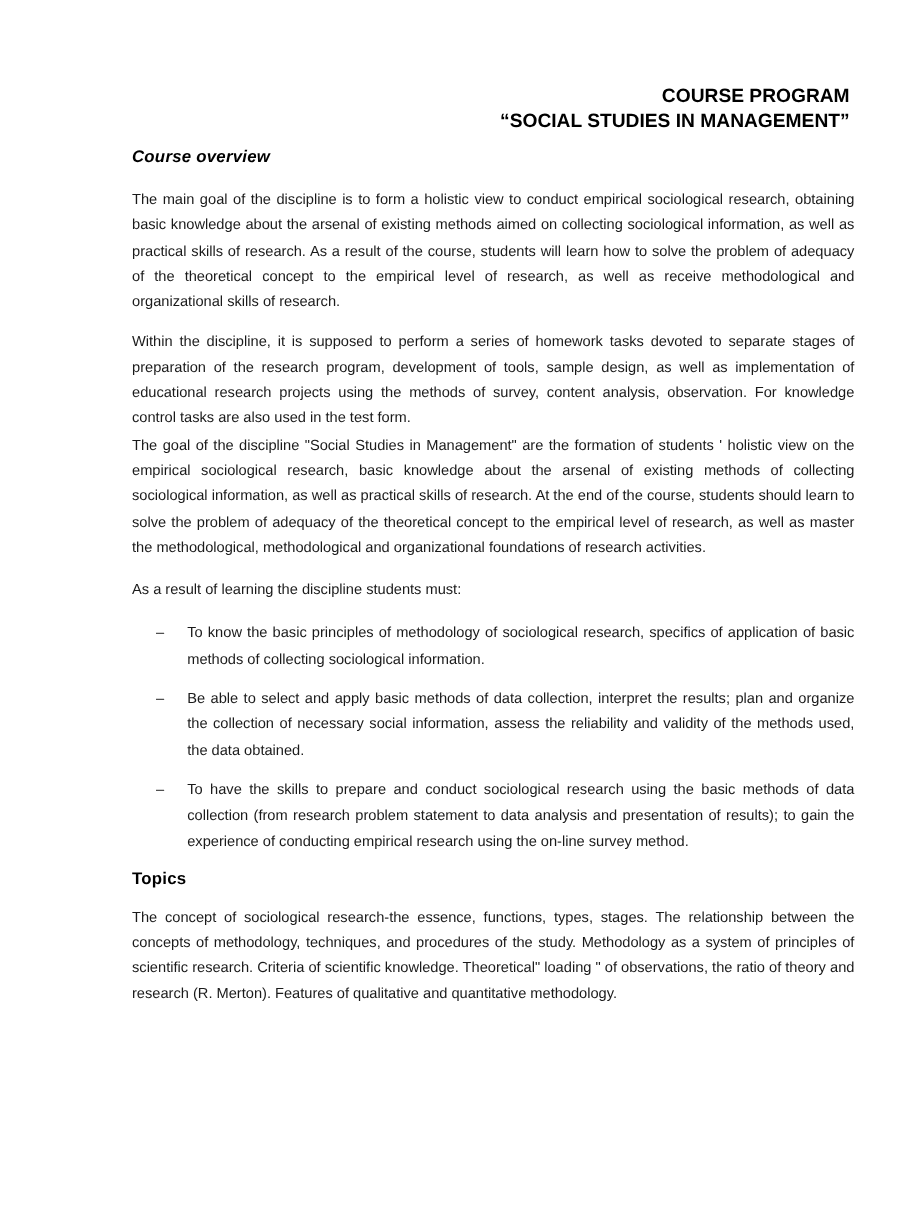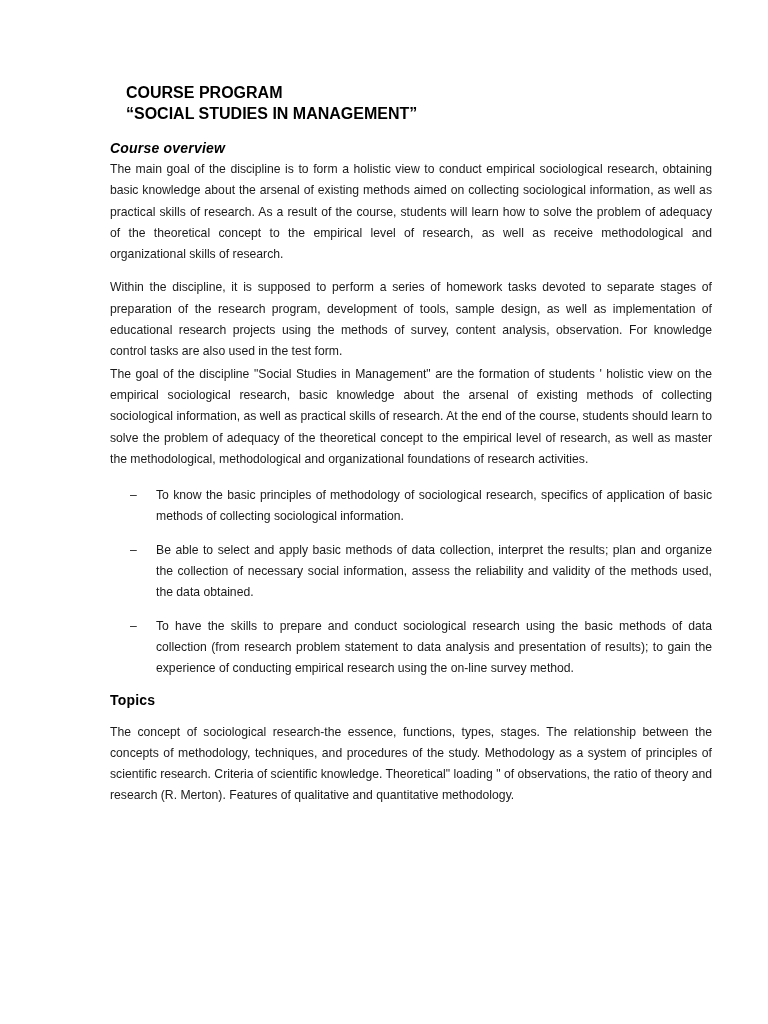--- a/index.html
+++ b/index.html
@@ -1,23 +1,23 @@
 <!DOCTYPE html>
 <html><head>
 <meta charset="utf-8">
 <style>
   html, body { margin: 0; padding: 0; background: #ffffff; }
   body { width: 768px; height: 1024px; position: relative; overflow: hidden;
          font-family: "Liberation Sans", sans-serif; color: #1a1a1a; }
   .page { position: absolute; left: 110px; top: 66px; width: 602px; }
-  .title { text-align: left; font-weight: bold; font-size: 16px; line-height: 21px; margin: 16px; color: #000; }
+  .title { text-align: right; font-weight: bold; font-size: 16px; line-height: 21px; margin: 4px; color: #000; }
   .h2 { font-weight: bold; font-size: 14px; margin: 0; color: #000; letter-spacing: 0.2px; }
   p { font-size: 12.2px; line-height: 21.3px; margin: 0; text-align: justify; text-align-last: left; }
   .h-overview { margin-top: 10px; font-style: italic; }
-  .p1 { margin-top: 3px; }
+  .p1 { margin-top: 18px; }
   .p2 { margin-top: 12px; }
   .h-objectives { margin-top: 10px; }
   .p3 { margin-top: 1px; }
   .p4 { margin-top: 14px; }
   ul.dash { list-style: none; padding: 0; margin: 15px 0 0 0; }
   ul.dash li { position: relative; padding-left: 46px; margin-bottom: 12px; }
   ul.dash li .dash-mark { position: absolute; left: 20px; top: 0; font-size: 12.2px; line-height: 21.3px; }
   .h-topics { margin-top: 12px; }
   .topic-title { font-weight: bold; font-style: italic; font-size: 12.5px; margin-top: 4px; color: #000; }
   .p5 { margin-top: 14px; }
@@ -29,20 +29,21 @@
   <h1 class="title">
     <span>COURSE PROGRAM</span><br>
     <span>“SOCIAL STUDIES IN MANAGEMENT”</span>
   </h1>
 
   <h2 class="h2 h-overview">Course overview</h2>
   <p class="p1">The main goal of the discipline is to form a holistic view to conduct empirical sociological research, obtaining basic knowledge about the arsenal of existing methods aimed on collecting sociological information, as well as practical skills of research. As a result of the course, students will learn how to solve the problem of adequacy of the theoretical concept to the empirical level of research, as well as receive methodological and organizational skills of research.</p>
   <p class="p2">Within the discipline, it is supposed to perform a series of homework tasks devoted to separate stages of preparation of the research program, development of tools, sample design, as well as implementation of educational research projects using the methods of survey, content analysis, observation. For knowledge control tasks are also used in the test form.</p>
 
   <p class="p3">The goal of the discipline "Social Studies in Management" are the formation of students ' holistic view on the empirical sociological research, basic knowledge about the arsenal of existing methods of collecting sociological information, as well as practical skills of research. At the end of the course, students should learn to solve the problem of adequacy of the theoretical concept to the empirical level of research, as well as master the methodological, methodological and organizational foundations of research activities.</p>
+  <p class="p4">As a result of learning the discipline students must:</p>
 
   <ul class="dash">
     <li>
       <span class="dash-mark">–</span>
       <p>To know the basic principles of methodology of sociological research, specifics of application of basic methods of collecting sociological information.</p>
     </li>
     <li>
       <span class="dash-mark">–</span>
       <p>Be able to select and apply basic methods of data collection, interpret the results; plan and organize the collection of necessary social information, assess the reliability and validity of the methods used, the data obtained.</p>
     </li>

